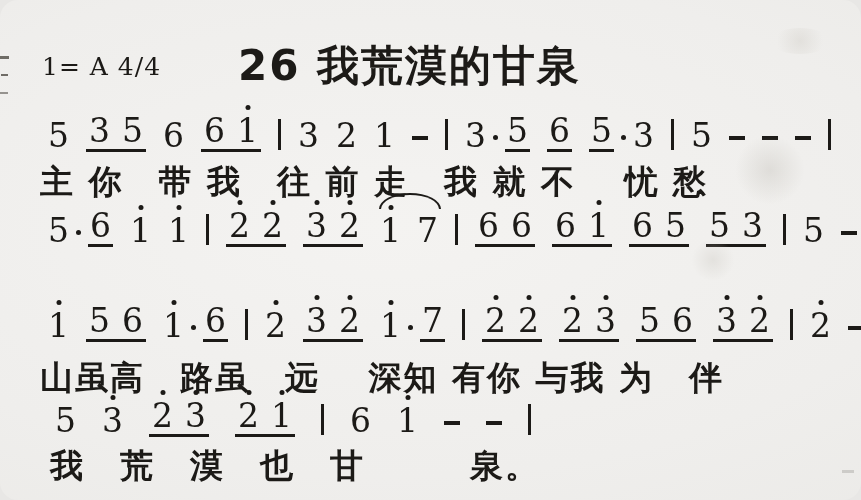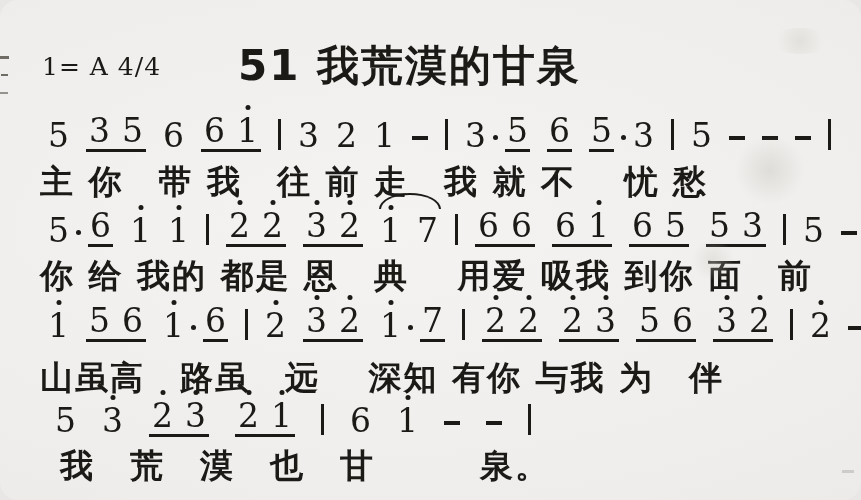--- a/index.html
+++ b/index.html
@@ -75,21 +75,21 @@
   .e3{left:0;top:92px;width:8px;height:2px;opacity:.7;}
   .e4{left:842px;top:470px;width:12px;height:3px;opacity:.25;}
 </style>
 </head>
 <body>
 
 <div id="sheet">
 
   <div class="key-sig">1= A 4/4</div>
 
-  <div class="title">51 我荒漠的甘泉</div>
+  <div class="title">26 我荒漠的甘泉</div>
 
   <div class="notes-row" style="top:104px">
       <span class="grp">
         <span class="tok note">5</span>
       </span>
       <span class="grp gu">
         <span class="tok note u">3</span>
         <span class="tok note u">5</span>
       </span>
       <span class="grp">
@@ -200,21 +200,20 @@
       <span class="grp">
         <span class="tok bar"></span>
       </span>
       <span class="grp">
         <span class="tok note">5</span>
       </span>
       <span class="grp">
         <span class="tok dash"></span>
       </span>
     </div>
-  <div class="lyrics-row" style="top:254px">你 给 我的 都是 恩　典　 用爱 吸我 到你 面　前</div>
 
   <div class="notes-row" style="top:294px">
       <span class="grp">
         <span class="tok note">1<i class="od"></i></span>
       </span>
       <span class="grp gu">
         <span class="tok note u">5</span>
         <span class="tok note u">6</span>
       </span>
       <span class="grp">
@@ -295,21 +294,21 @@
       <span class="grp">
         <span class="tok dash"></span>
       </span>
       <span class="grp">
         <span class="tok dash"></span>
       </span>
       <span class="grp">
         <span class="tok bar"></span>
       </span>
     </div>
-  <div class="lyrics-row" style="top:444px;left:60px">我　荒　漠　也　甘　　　泉。</div>
+  <div class="lyrics-row" style="top:444px;left:50px">我　荒　漠　也　甘　　　泉。</div>
 
   <div class="smudge s1"></div>
   <div class="smudge s2"></div>
   <div class="smudge s3"></div>
   <div class="edge-mark e1"></div>
   <div class="edge-mark e2"></div>
   <div class="edge-mark e3"></div>
   <div class="edge-mark e4"></div>
 </div>
 

